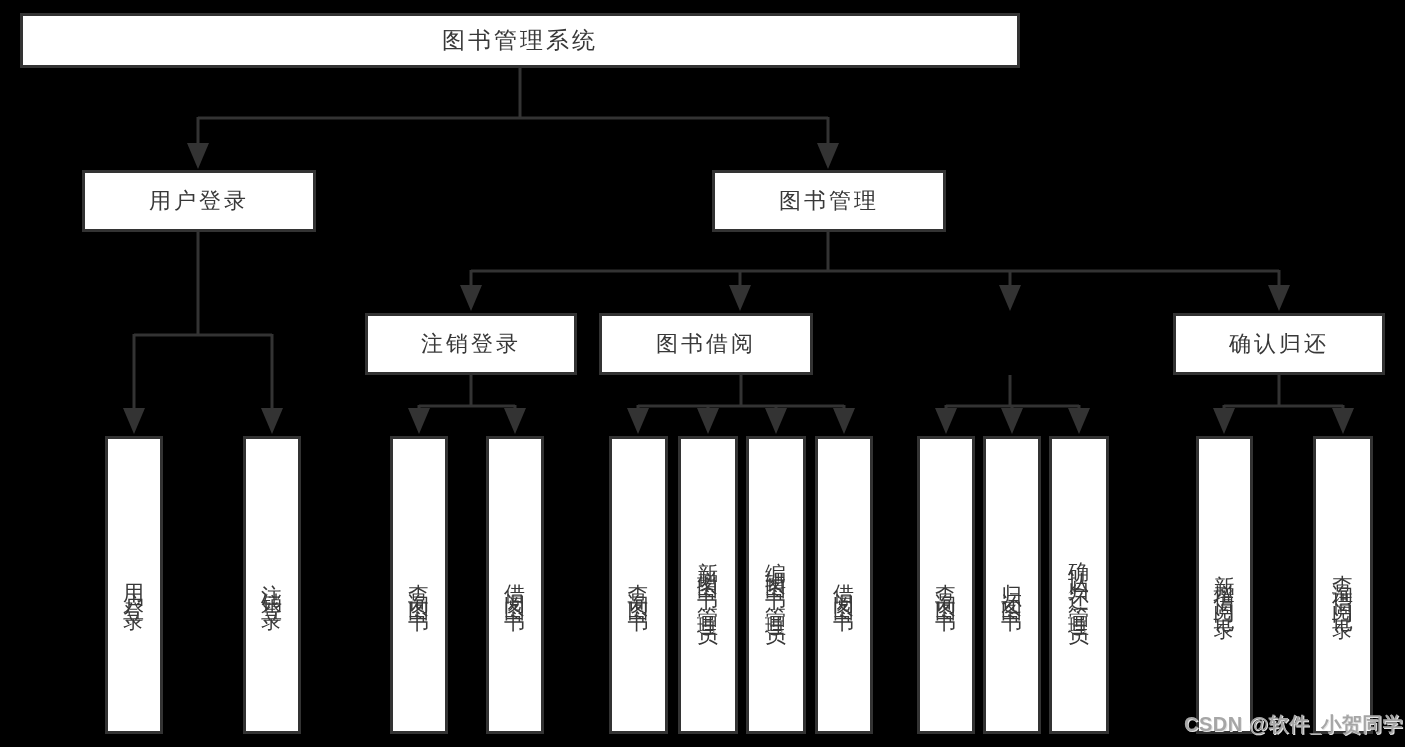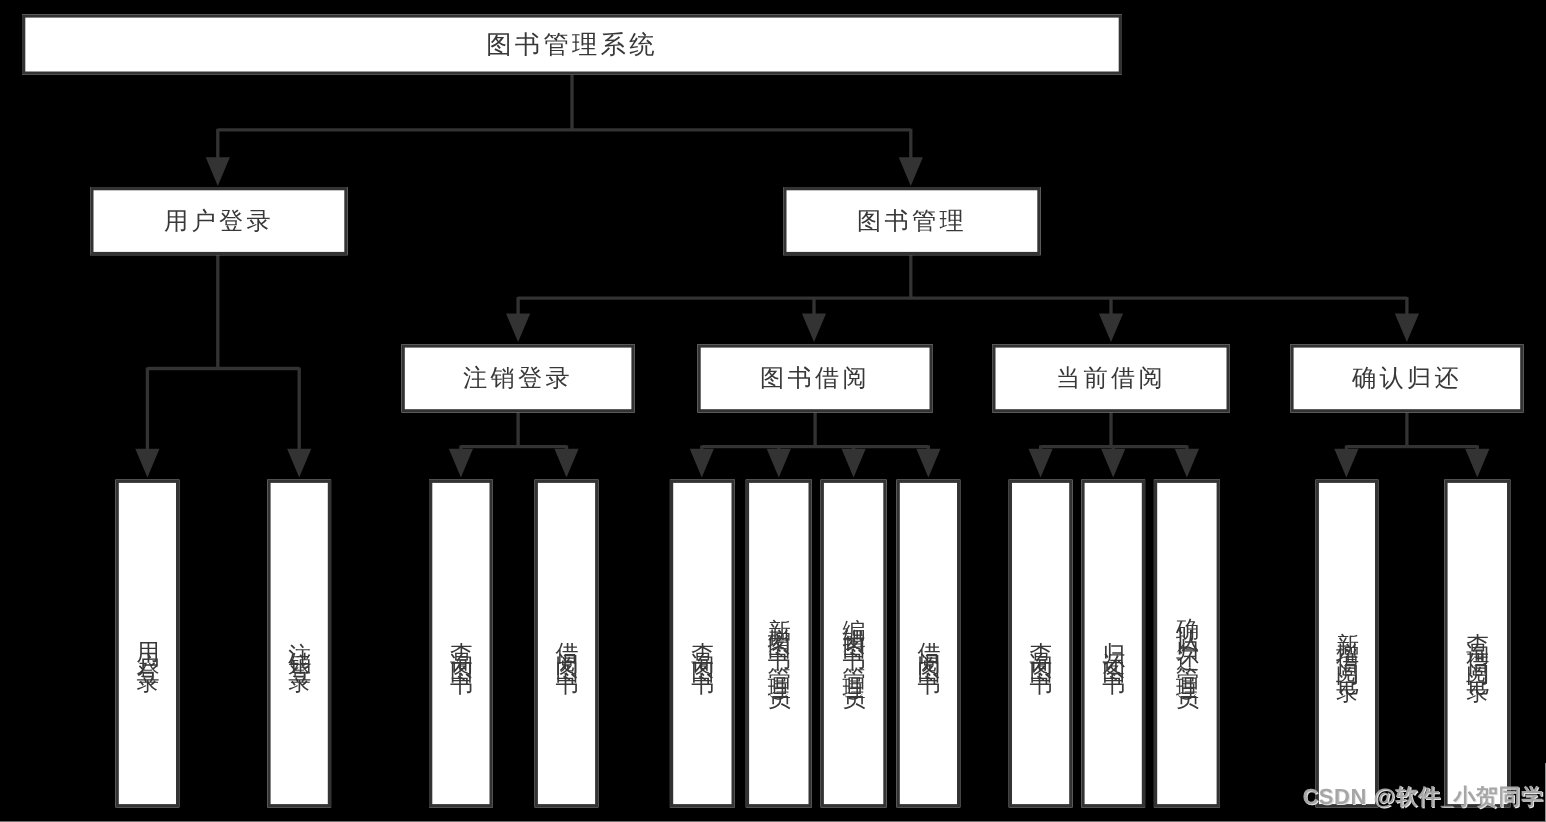--- a/index.html
+++ b/index.html
@@ -90,22 +90,21 @@
       <polygon points="1332,408 1354,408 1343,434"></polygon>
     </g>
   </svg>
 
   <div class="node h root" style="left:20px;top:13px;width:1000px;height:55px">图书管理系统</div>
 
   <div class="node h" style="left:82px;top:170px;width:234px;height:62px">用户登录</div>
   <div class="node h" style="left:712px;top:170px;width:234px;height:62px">图书管理</div>
 
   <div class="node h" style="left:365px;top:313px;width:212px;height:62px">注销登录</div>
-  <div class="node h" style="left:634px;top:313px;width:214px;height:62px">图书借阅</div>
-  <div class="node h" style="left:902px;top:313px;width:216px;height:62px">当前借阅</div>
+  <div class="node h" style="left:599px;top:313px;width:214px;height:62px">图书借阅</div>
   <div class="node h" style="left:1173px;top:313px;width:212px;height:62px">确认归还</div>
 
   <div class="node v" style="left:105px;top:436px;width:58px;height:298px">用户登录</div>
   <div class="node v" style="left:243px;top:436px;width:58px;height:298px">注销登录</div>
 
   <div class="node v" style="left:390px;top:436px;width:58px;height:298px">查询图书</div>
   <div class="node v" style="left:486px;top:436px;width:58px;height:298px">借阅图书</div>
 
   <div class="node v" style="left:609px;top:436px;width:59px;height:298px">查询图书</div>
   <div class="node v" style="left:678px;top:436px;width:60px;height:298px">新增图书（管理员）</div>

